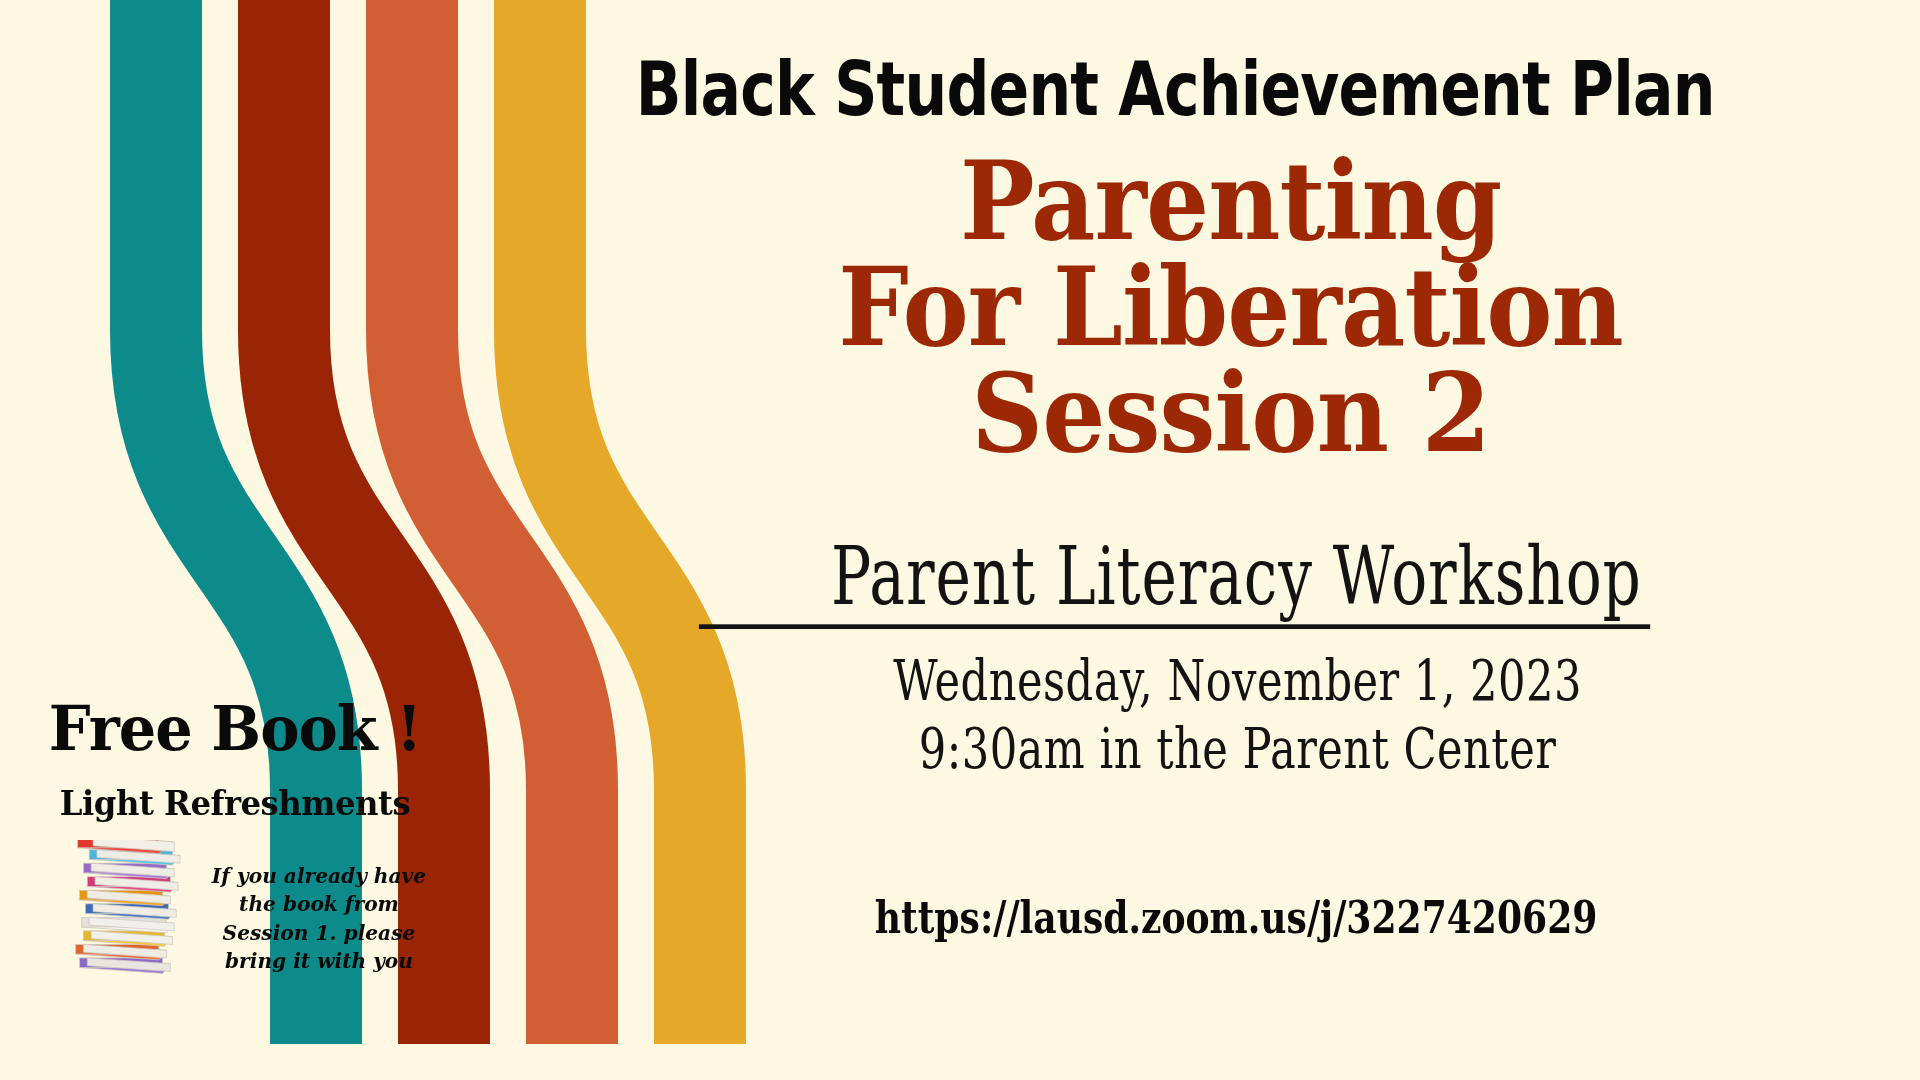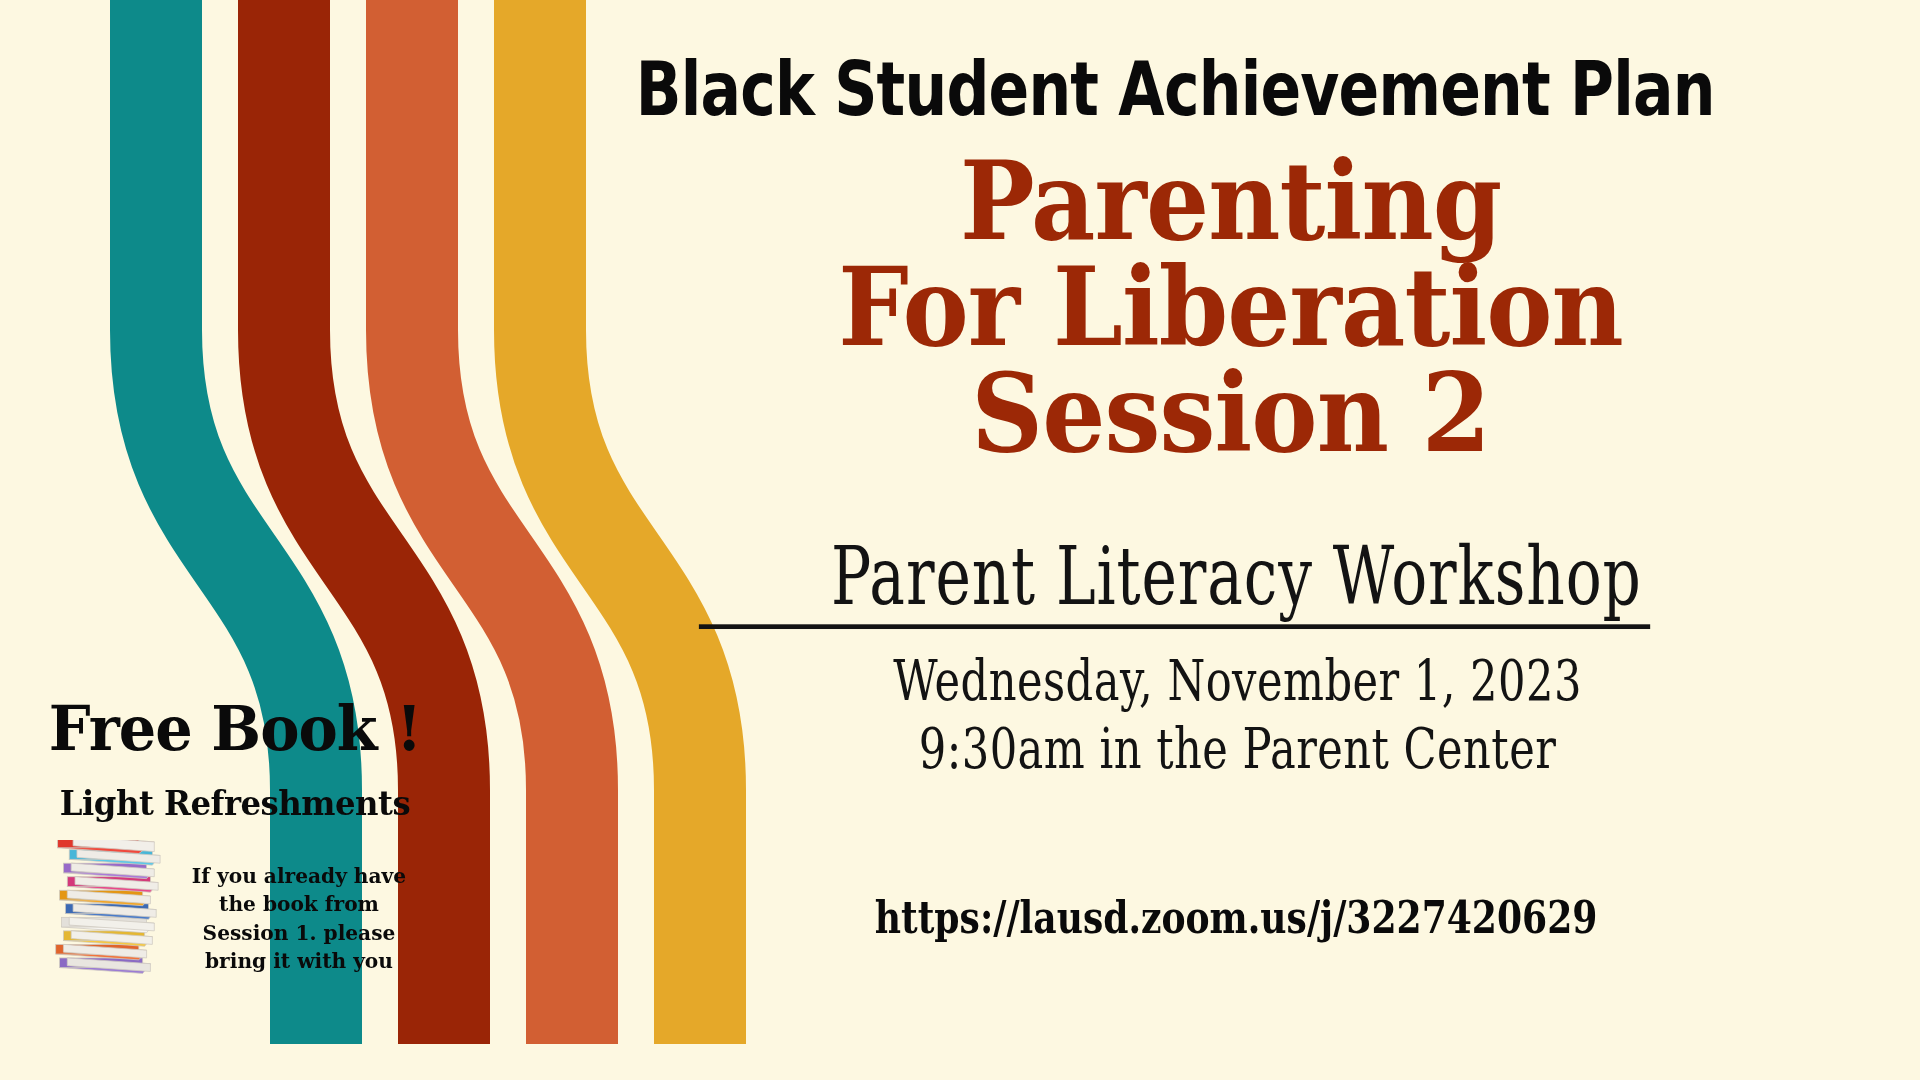--- a/index.html
+++ b/index.html
@@ -124,21 +124,22 @@
     line-height:1;
     margin-top:26px;
     letter-spacing:-0.5px;
     transform:scaleX(0.95);
     white-space:nowrap;
   }
   #bottom-row{
     margin-top:20px;
     display:flex;
     align-items:flex-start;
-    padding-left:40px;
+    padding-left:60px;
+    font-style:italic;
   }
   #books{width:130px;height:145px;flex:0 0 130px;}
   .note{
     font-family:"DejaVu Serif", serif;
     font-weight:bold;
     font-size:21px;
     line-height:1.35;
     color:#0A0A0A;
     text-align:center;
     width:230px;

